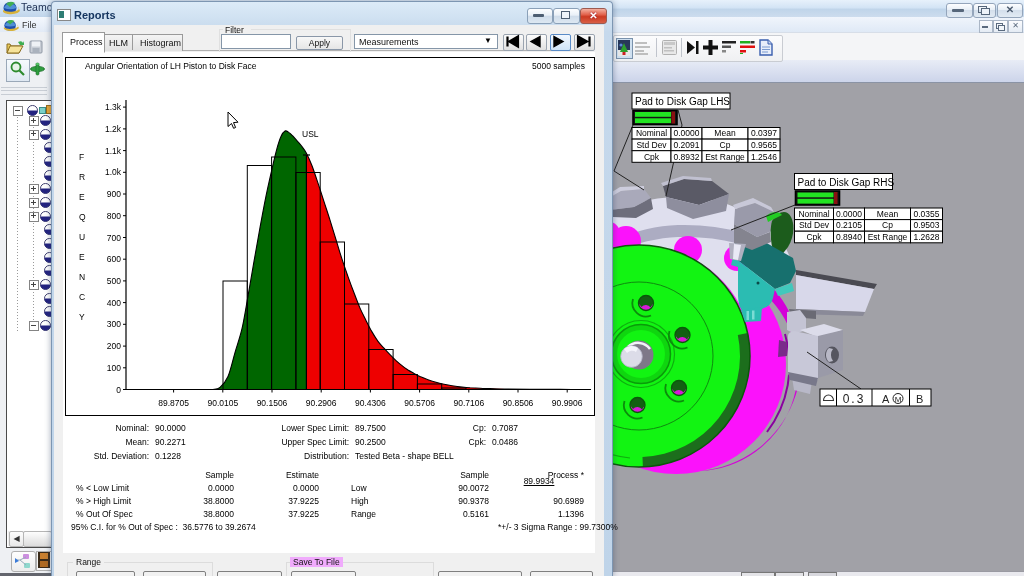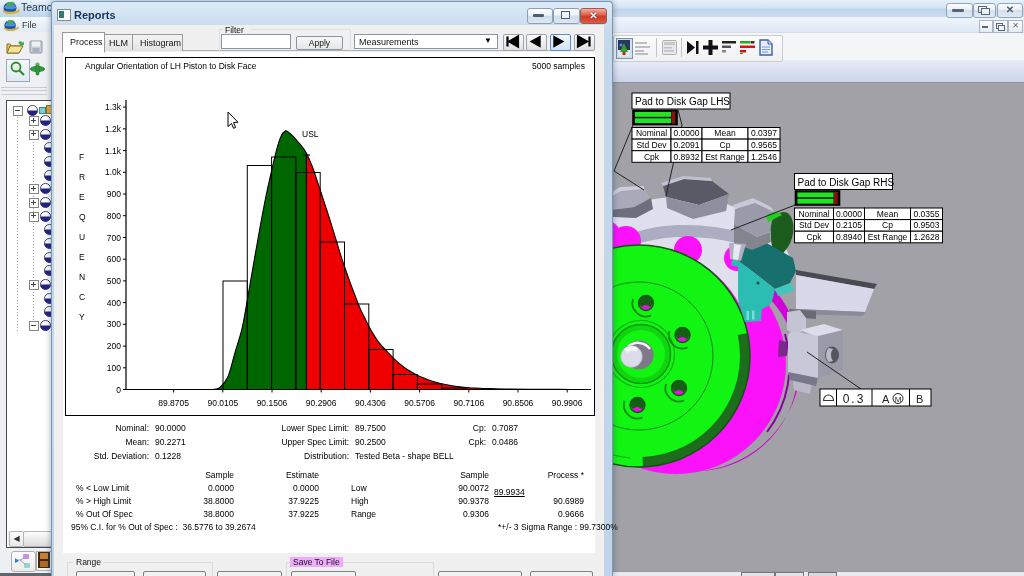--- a/index.html
+++ b/index.html
@@ -549,33 +549,33 @@
       <div class="abs" style="left:441px;top:436px;font-size:8.5px;color:#000;">0.0486</div>
       <div class="abs" style="left:93px;top:468.5px;width:90px;text-align:right;font-size:8.5px;color:#000;">Sample</div>
       <div class="abs" style="left:178px;top:468.5px;width:90px;text-align:right;font-size:8.5px;color:#000;">Estimate</div>
       <div class="abs" style="left:348px;top:468.5px;width:90px;text-align:right;font-size:8.5px;color:#000;">Sample</div>
       <div class="abs" style="left:443px;top:468.5px;width:90px;text-align:right;font-size:8.5px;color:#000;">Process *</div>
       <div class="abs" style="left:25px;top:481.5px;font-size:8.5px;color:#000;">% &lt; Low Limit</div>
       <div class="abs" style="left:93px;top:481.5px;width:90px;text-align:right;font-size:8.5px;color:#000;">0.0000</div>
       <div class="abs" style="left:178px;top:481.5px;width:90px;text-align:right;font-size:8.5px;color:#000;">0.0000</div>
       <div class="abs" style="left:300px;top:481.5px;font-size:8.5px;color:#000;">Low</div>
       <div class="abs" style="left:348px;top:481.5px;width:90px;text-align:right;font-size:8.5px;color:#000;">90.0072</div>
-      <div class="abs" style="left:443px;top:486px;width:90px;text-align:left;font-size:8.5px;color:#000;text-decoration:underline;">89.9934</div>
+      <div class="abs" style="left:443px;top:475px;width:90px;text-align:center;font-size:8.5px;color:#000;text-decoration:underline;">89.9934</div>
       <div class="abs" style="left:25px;top:494.5px;font-size:8.5px;color:#000;">% &gt; High Limit</div>
       <div class="abs" style="left:93px;top:494.5px;width:90px;text-align:right;font-size:8.5px;color:#000;">38.8000</div>
       <div class="abs" style="left:178px;top:494.5px;width:90px;text-align:right;font-size:8.5px;color:#000;">37.9225</div>
       <div class="abs" style="left:300px;top:494.5px;font-size:8.5px;color:#000;">High</div>
       <div class="abs" style="left:348px;top:494.5px;width:90px;text-align:right;font-size:8.5px;color:#000;">90.9378</div>
       <div class="abs" style="left:443px;top:494.5px;width:90px;text-align:right;font-size:8.5px;color:#000;">90.6989</div>
       <div class="abs" style="left:25px;top:507.5px;font-size:8.5px;color:#000;">% Out Of Spec</div>
       <div class="abs" style="left:93px;top:507.5px;width:90px;text-align:right;font-size:8.5px;color:#000;">38.8000</div>
       <div class="abs" style="left:178px;top:507.5px;width:90px;text-align:right;font-size:8.5px;color:#000;">37.9225</div>
       <div class="abs" style="left:300px;top:507.5px;font-size:8.5px;color:#000;">Range</div>
-      <div class="abs" style="left:348px;top:507.5px;width:90px;text-align:right;font-size:8.5px;color:#000;">0.9306</div>
-      <div class="abs" style="left:443px;top:507.5px;width:90px;text-align:right;font-size:8.5px;color:#000;">0.9666</div>
+      <div class="abs" style="left:348px;top:507.5px;width:90px;text-align:right;font-size:8.5px;color:#000;">0.5161</div>
+      <div class="abs" style="left:443px;top:507.5px;width:90px;text-align:right;font-size:8.5px;color:#000;">1.1396</div>
       <div class="abs" style="left:20px;top:520.5px;font-size:8.5px;color:#000;">95% C.I. for % Out of Spec :&nbsp;&nbsp;36.5776 to 39.2674</div>
       <div class="abs" style="left:447px;top:520.5px;width:90px;text-align:right;font-size:8.5px;color:#000;">*+/- 3 Sigma Range : 99.7300%</div>
     </div>
 
  <div class="abs" style="left:3px;top:552px;width:550px;height:23px;background:#f0f0f0;"></div>
  <div class="abs" style="left:16px;top:561px;width:144px;height:14px;border:1px solid #dcdcdc;border-bottom:none;"></div>
  <div class="abs" style="left:22px;top:556px;background:#f0f0f0;padding:0 3px;font-size:8.5px;color:#111;">Range</div>
  <div class="abs" style="left:235px;top:561px;width:146px;height:14px;border:1px solid #dcdcdc;border-bottom:none;"></div>
  <div class="abs" style="left:239px;top:556px;background:#f0abfc;padding:0 3px;font-size:8.5px;color:#111;">Save To File</div>
  <div class="abs" style="left:25px;top:570px;width:57px;height:6px;border:1px solid #808080;border-radius:2px 2px 0 0;background:#f2f2f2;"></div>

